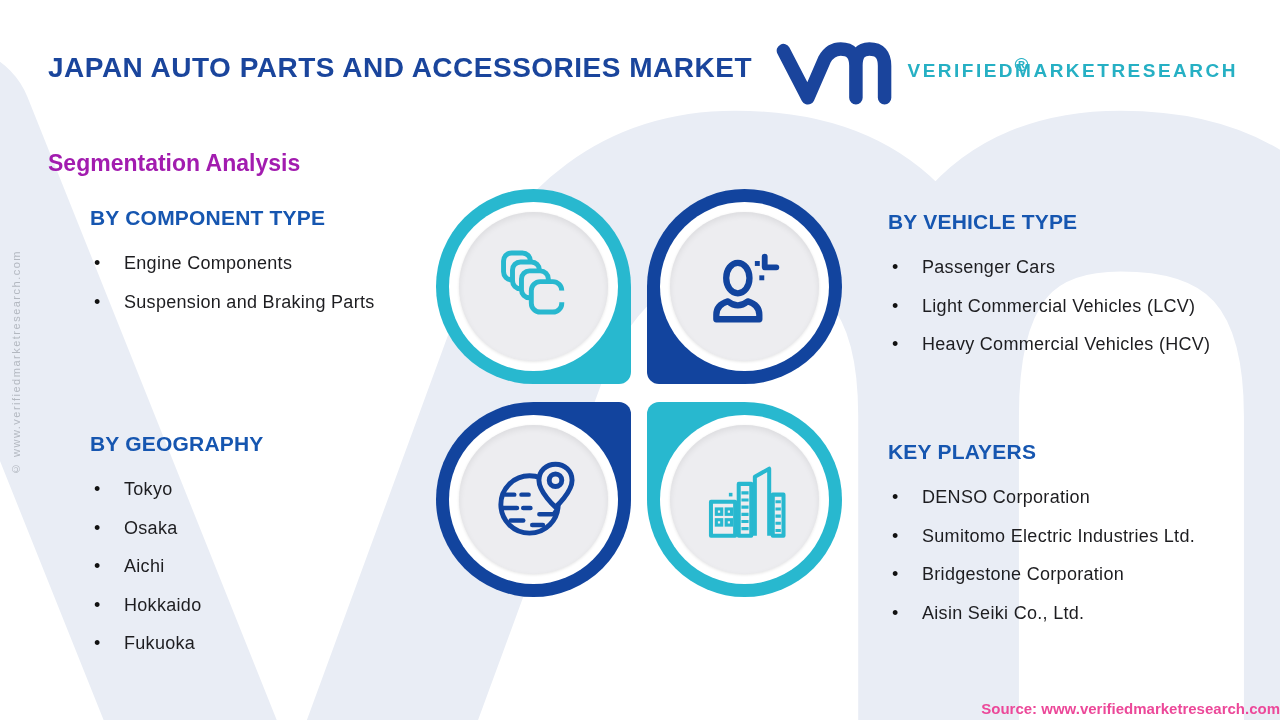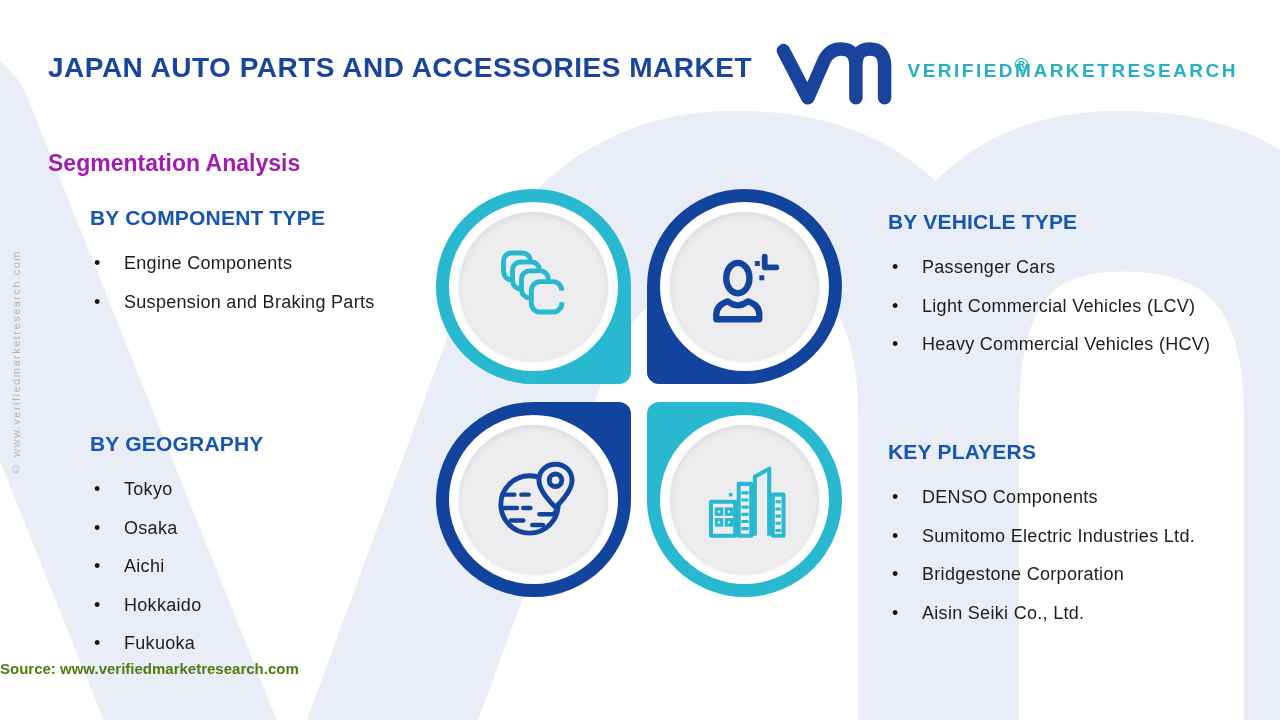--- a/index.html
+++ b/index.html
@@ -78,22 +78,22 @@
   .quad .white-ring {
     position:absolute; inset:13px; background:#ffffff; border-radius:50%;
   }
   .quad .disc {
     position:absolute; inset:10px; background:#ededf0; border-radius:50%;
     box-shadow: inset 0 3px 6px rgba(0,0,0,0.07), 0 1px 3px rgba(0,0,0,0.10);
     display:flex; align-items:center; justify-content:center;
   }
   
   .source {
-    position:absolute; left:0; right:0; top:660px; z-index:2;
-    text-align:left; font-size:15px; font-weight:bold; color:#4d7c0f;
+    position:absolute; left:0; right:0; top:700px; z-index:2;
+    text-align:right; font-size:15px; font-weight:bold; color:#ec4899;
   }
 </style>
 </head>
 <body>
 
 <svg class="watermark" width="1500" height="980" viewBox="0 0 140 91">
   <path d="M4,6 L36,86 L58,26 Q64,12 77,12 Q96,12 96,33 L96,86 M96,33 Q96,12 113,12 Q132,12 132,33 L132,86" fill="none" stroke="#e9edf5" stroke-width="15" stroke-linecap="round" stroke-linejoin="round"></path>
 </svg>
 
 <div class="watermark-copy">© www.verifiedmarketresearch.com</div>
@@ -139,21 +139,21 @@
   <ul>
     <li>Passenger Cars</li>
     <li>Light Commercial Vehicles (LCV)</li>
     <li>Heavy Commercial Vehicles (HCV)</li>
   </ul>
 </div>
 
 <div class="section sec-players">
   <h2>KEY PLAYERS</h2>
   <ul>
-    <li>DENSO Components</li>
+    <li>DENSO Corporation</li>
     <li>Sumitomo Electric Industries Ltd.</li>
     <li>Bridgestone Corporation</li>
     <li>Aisin Seiki Co., Ltd.</li>
   </ul>
 </div>
 
 <div class="quads">
 
   <div class="quad teal tl">
     <div class="white-ring">

